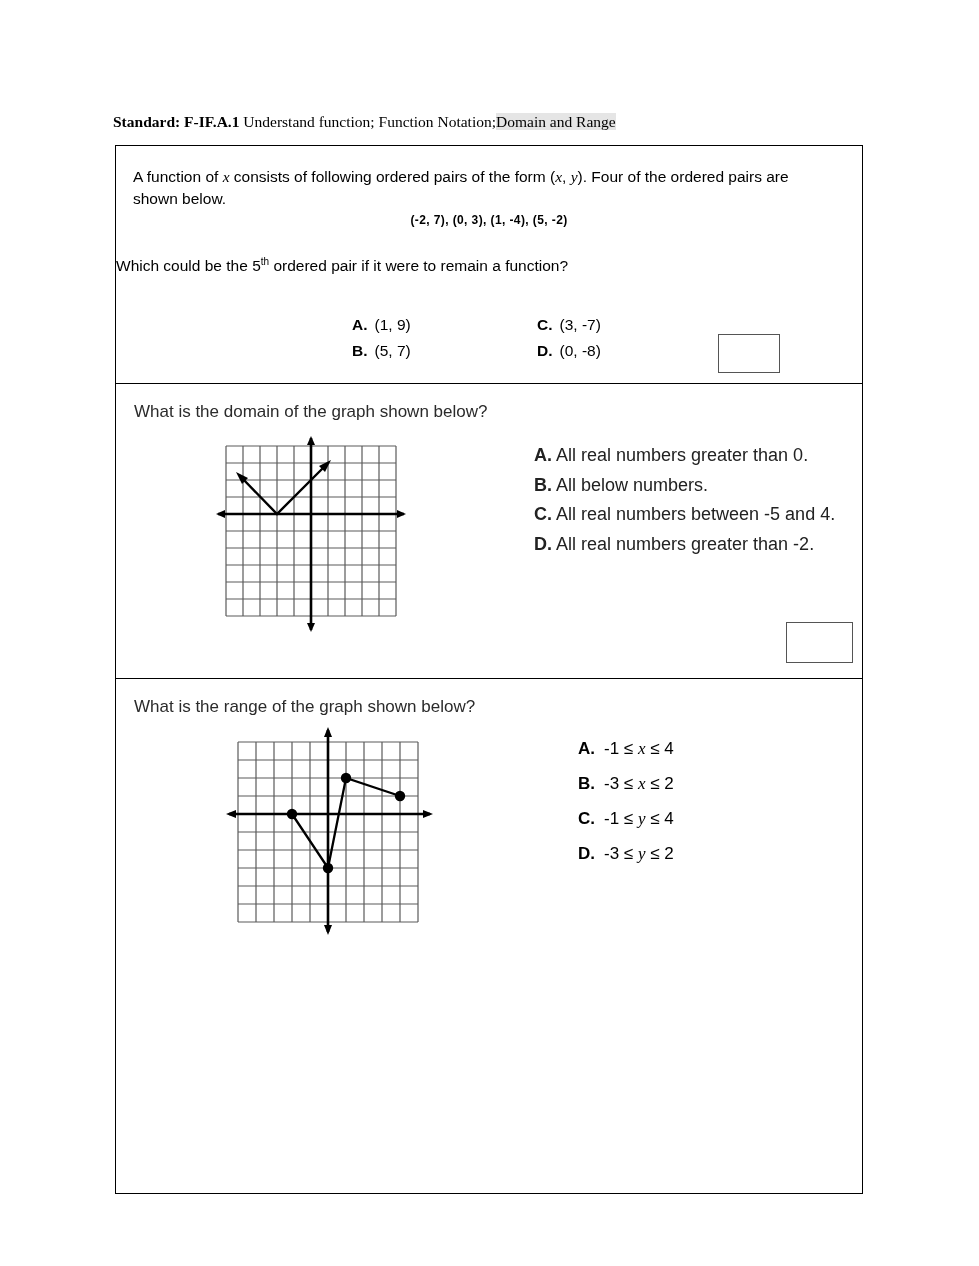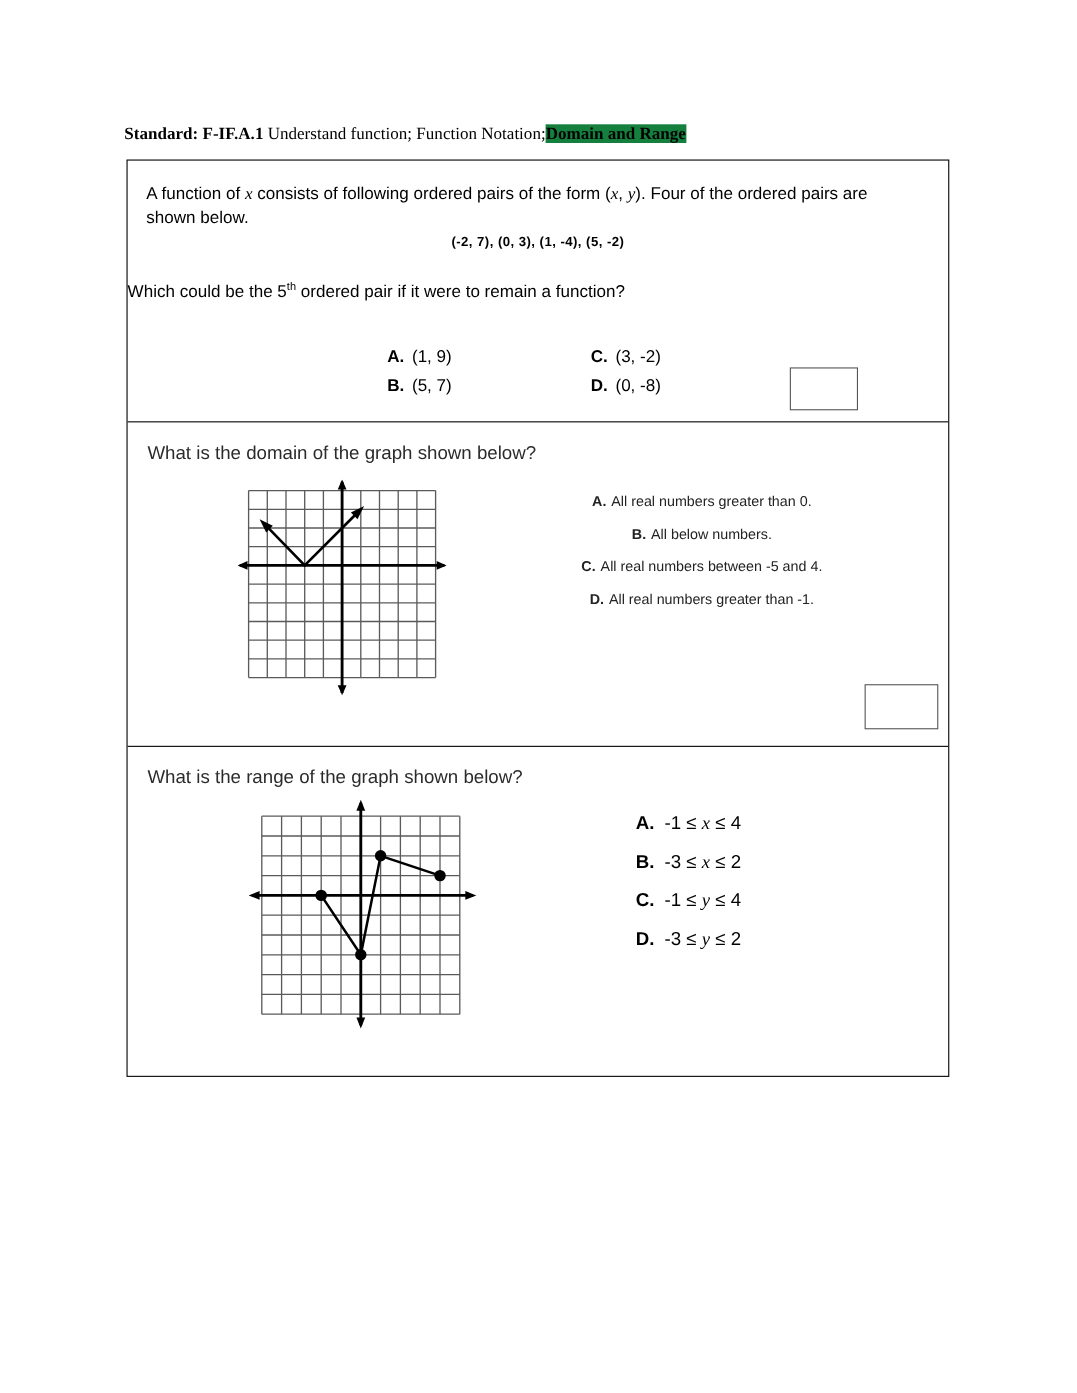--- a/index.html
+++ b/index.html
@@ -23,31 +23,31 @@
     top: 112px;
     font-family: "Liberation Serif", serif;
     font-size: 15.5px;
     line-height: 19px;
     white-space: nowrap;
   }
   .std-label { font-weight: bold; }
   .std-code  { font-weight: bold; }
   .std-rest  { font-weight: normal; margin-top: 35px; }
   .std-hl {
-    background: #15803d;
-    font-weight: bold;
+    background: #e5e5e5;
+    font-weight: normal;
   }
 
   
   .sheet {
     position: absolute;
     left: 115px;
     top: 145px;
     width: 748px;
-    height: 834px;
+    height: 1049px;
     border: 1.5px solid #000;
     box-sizing: border-box;
     background: #fff;
   }
 
   .qblock {
     position: relative;
     box-sizing: border-box;
   }
   .qblock.divided { border-bottom: 1.5px solid #000; }
@@ -126,27 +126,26 @@
   #q3 .q-heading { top: 18px; text-align: right; }
 
   
   .graph-wrap { position: absolute; }
   #graph1 { left: 100px; top: 52px; }
   #graph2 { left: 110px; top: 45px; }
 
   
   .q2-choices {
     position: absolute;
-    left: 408px;
+    left: 418px;
     top: 57px;
-    font-size: 13px;
+    font-size: 18px;
     line-height: 29.5px;
     color: #222;
     white-space: nowrap;
-    text-align: center;
   }
   .q2-choices .lbl { font-weight: bold; display: inline-block; width: 22px; }
 
   
   .q3-choices {
     position: absolute;
     left: 462px;
     top: 52px;
     font-size: 17px;
     line-height: 35px;
@@ -181,21 +180,21 @@
     <div class="q1-question">
       <span>Which could be the 5</span><sup>th</sup><span> ordered pair if it were to remain a function?</span>
     </div>
 
     <div class="q1-choices">
       <div class="row">
         <div class="cell">
           <span class="lbl">A.</span><span>(1, 9)</span>
         </div>
         <div class="cell">
-          <span class="lbl">C.</span><span>(3, -2)</span>
+          <span class="lbl">C.</span><span>(3, -7)</span>
         </div>
       </div>
       <div class="row">
         <div class="cell">
           <span class="lbl">B.</span><span>(5, 7)</span>
         </div>
         <div class="cell">
           <span class="lbl">D.</span><span>(0, -8)</span>
         </div>
       </div>
@@ -261,21 +260,21 @@
       <div>
         <span class="lbl">A.</span><span>All real numbers greater than 0.</span>
       </div>
       <div>
         <span class="lbl">B.</span><span>All below numbers.</span>
       </div>
       <div>
         <span class="lbl">C.</span><span>All real numbers between -5 and 4.</span>
       </div>
       <div>
-        <span class="lbl">D.</span><span>All real numbers greater than -1.</span>
+        <span class="lbl">D.</span><span>All real numbers greater than -2.</span>
       </div>
     </div>
 
     <div class="ansbox" id="ansbox2"></div>
   </div>
 
   <div class="qblock" id="q3">
 
     <div class="q-heading">What is the range of the graph shown below?</div>
 

